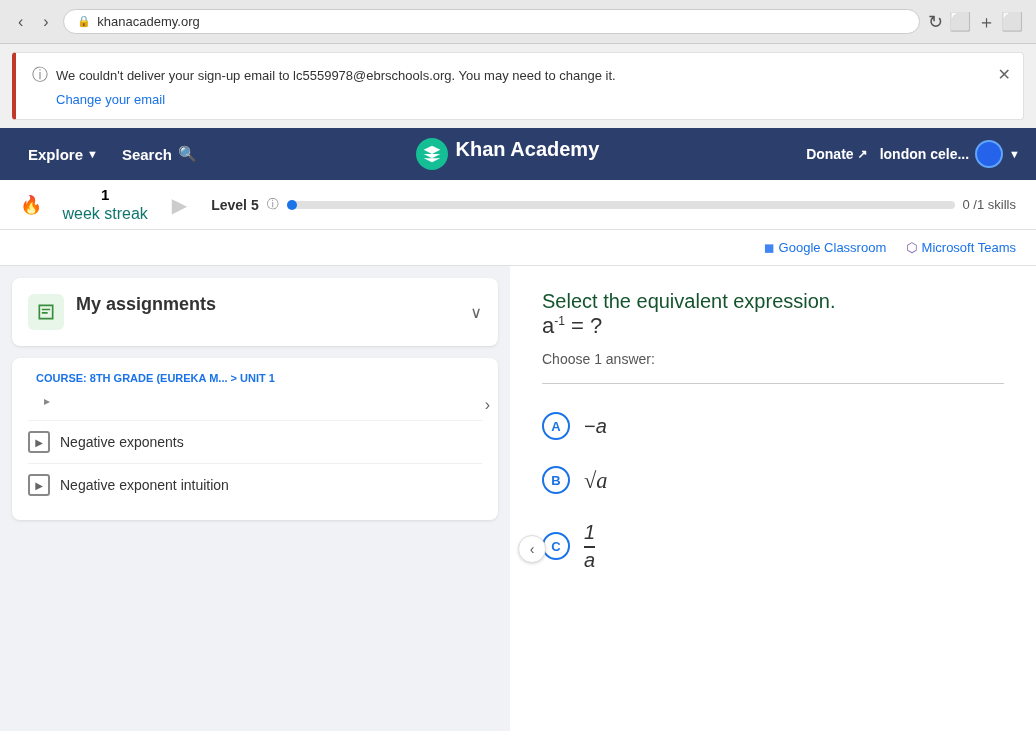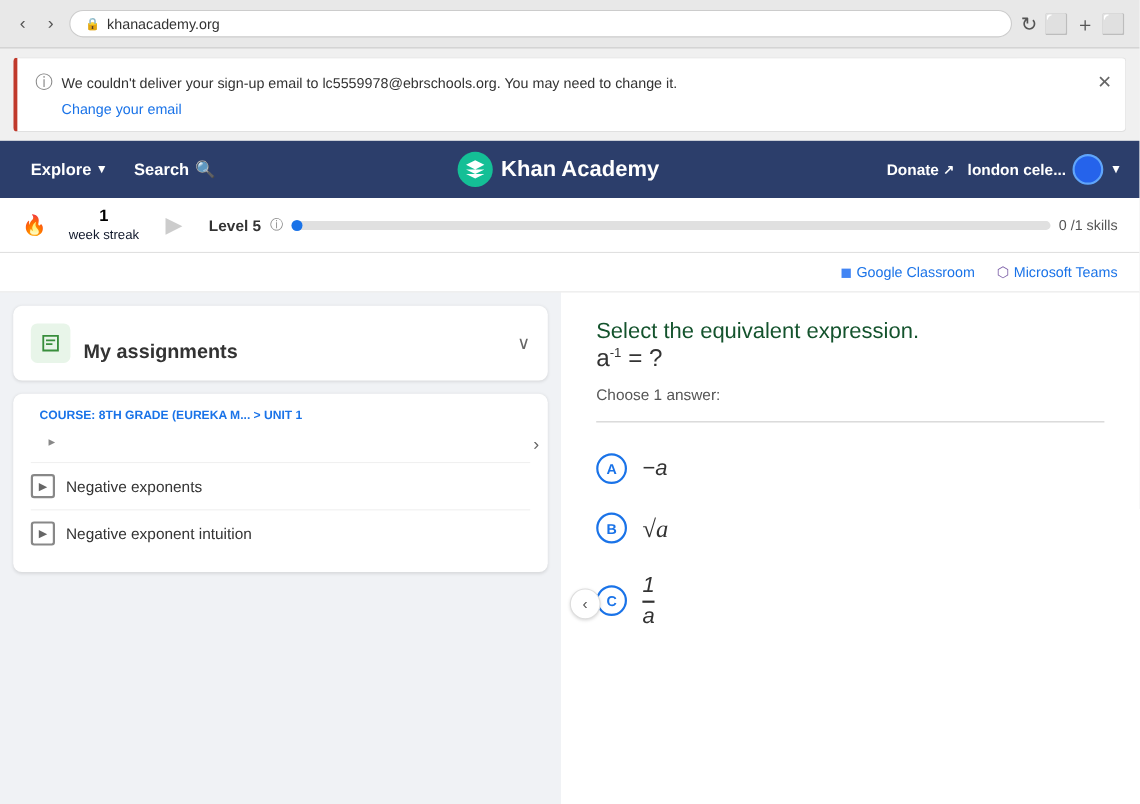--- a/index.html
+++ b/index.html
@@ -84,21 +84,20 @@
       font-weight: 600;
       cursor: pointer;
       display: flex;
       align-items: center;
       gap: 6px;
       padding: 0 12px;
     }
     .nav-logo {
       flex: 1;
       display: flex;
-      align-items: center;
       justify-content: center;
       gap: 8px;
     }
     .nav-logo-icon {
       width: 32px;
       height: 32px;
       background: #14bf96;
       border-radius: 50%;
       display: flex;
       align-items: center;
@@ -195,21 +194,21 @@
       background: white;
       border-radius: 8px;
       padding: 16px;
       margin-bottom: 12px;
       display: flex;
       align-items: center;
       justify-content: space-between;
       cursor: pointer;
       box-shadow: 0 1px 3px rgba(0,0,0,0.1);
     }
-    .assignments-left { display: flex; align-items: flex-end; gap: 12px; }
+    .assignments-left { display: flex; align-items: flex-start; gap: 12px; }
     .assignments-icon {
       width: 36px; height: 36px;
       background: #e8f5e9;
       border-radius: 6px;
       display: flex; align-items: center; justify-content: center;
       font-size: 18px;
     }
     .assignments-label { font-size: 18px; font-weight: 600; color: #333; }
     .chevron-icon { color: #666; font-size: 16px; }
 
@@ -302,21 +301,21 @@
       border-radius: 50%;
       display: flex; align-items: center; justify-content: center;
       font-size: 13px;
       font-weight: 600;
       color: #1a73e8;
     }
     .option-text { font-size: 20px; color: #333; }
 
     sup { font-size: 12px; }
 
-    .week-label { font-size: 12px; color: #0f172a; }
+    .week-label { font-size: 16px; color: #0f766e; }
     .streak-week { display: flex; flex-direction: column; align-items: center; line-height: 1.2; }
   </style>
 </head>
 <body>
 
 <div class="browser-chrome">
   <button class="browser-nav-btn">‹</button>
   <button class="browser-nav-btn">›</button>
   <div class="browser-address-bar">
     <span class="lock-icon">🔒</span>

